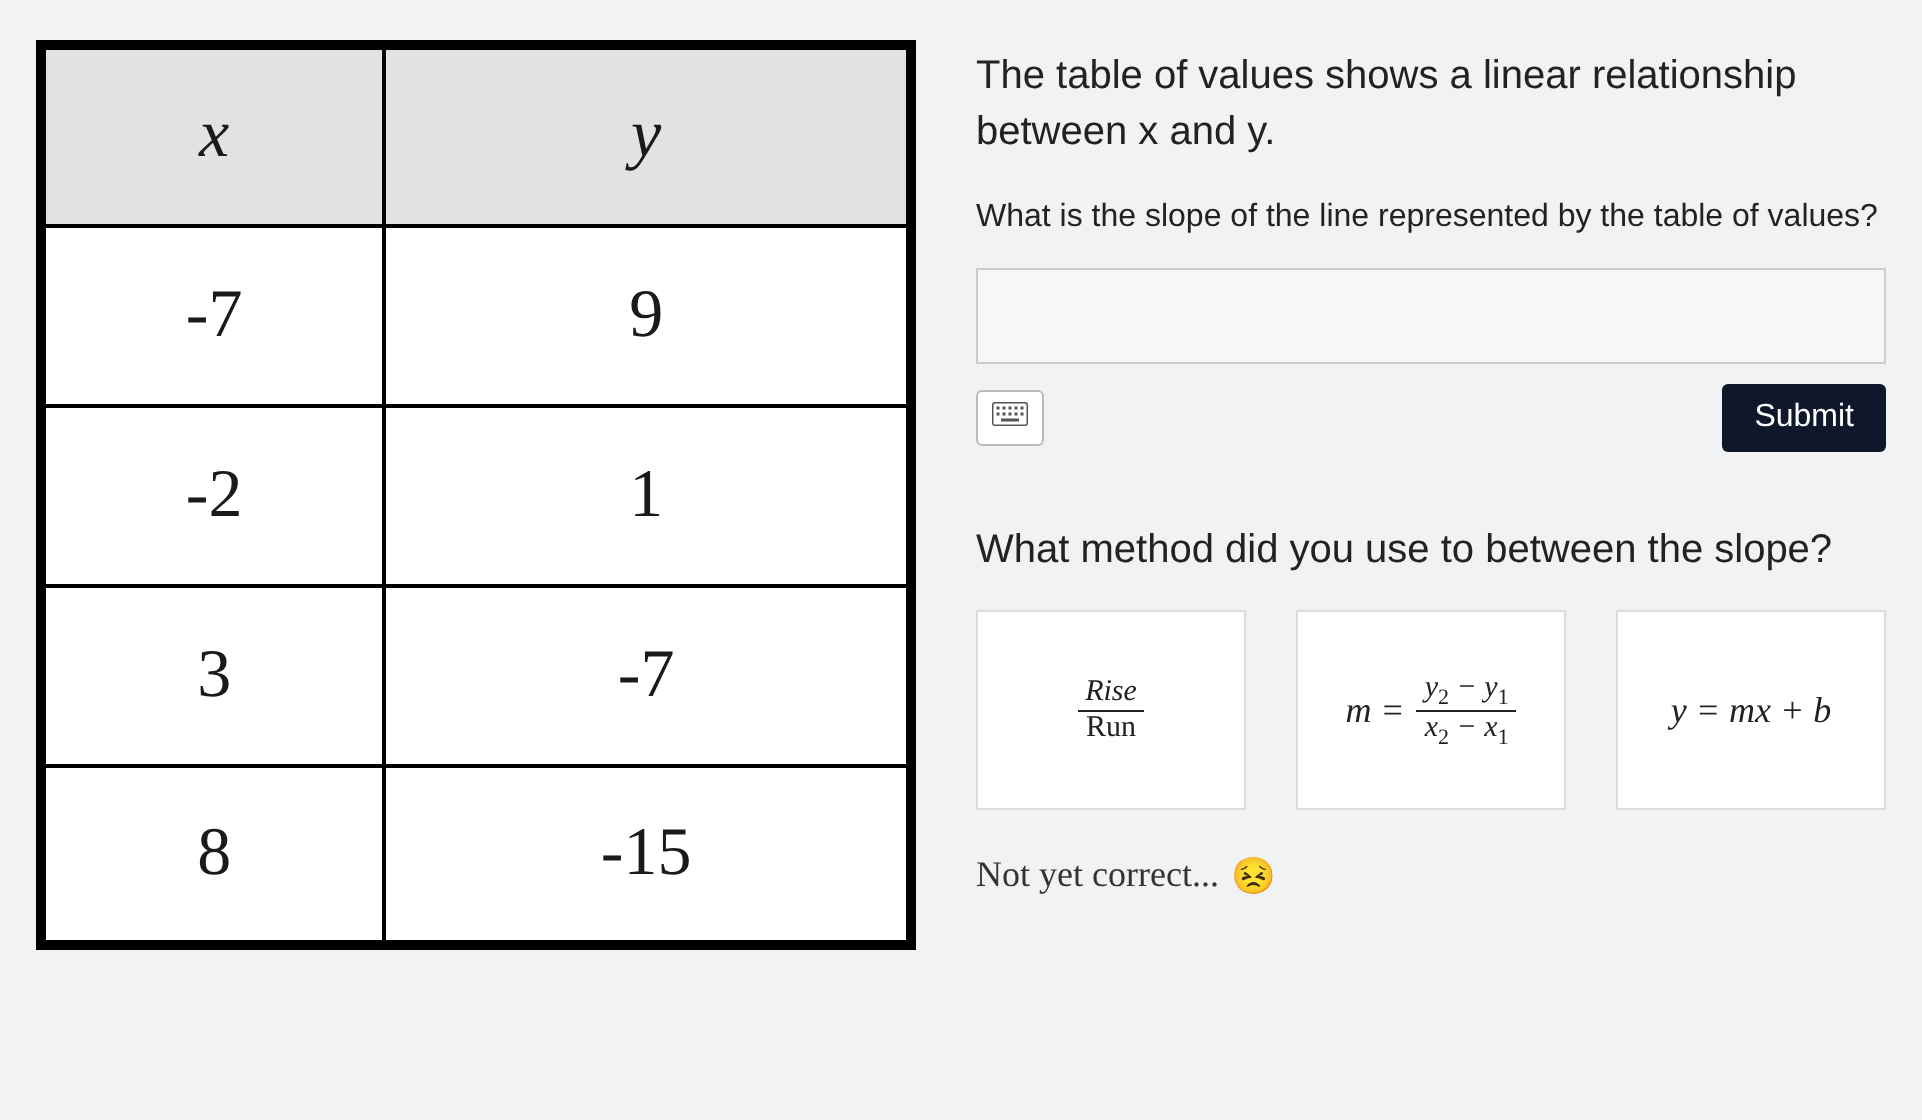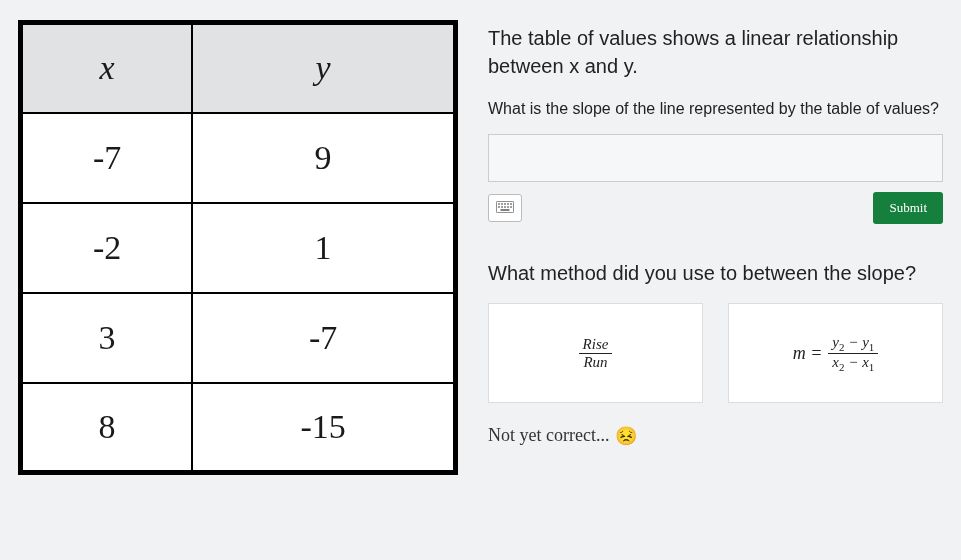--- a/index.html
+++ b/index.html
@@ -59,28 +59,27 @@
       width: 34px; height: 28px;
       border: 1px solid #bbb;
       background: #fff;
       display: flex; align-items: center; justify-content: center;
       border-radius: 3px;
       cursor: pointer;
     }
     .keypad-btn svg { width: 18px; height: 12px; }
     .spacer { flex: 1; }
     .submit-btn {
-      background: #15803d;
+      background: #0f172a;
       color: #fff;
       border: none;
       padding: 8px 16px;
-      font-size: 13px;
+      font-size: 16px;
       border-radius: 3px;
       cursor: pointer;
-      font-family: Liberation Serif, serif;
     }
 
     .method-q { font-size: 20px; color: #222; margin-bottom: 18px; }
     .method-row { display: flex; gap: 25px; }
     .method-card {
       flex: 1;
       border: 1px solid #ddd;
       background: #fff;
       height: 100px;
       display: flex;
@@ -170,38 +169,41 @@
     <button class="submit-btn">Submit</button>
   </div>
 
   <p class="method-q">What method did you use to between the slope?</p>
 
   <div class="method-row">
 
     <div class="method-card">
       <span class="frac">
         <span class="num" style="font-style:italic">Rise</span>
-        <span class="den" style="font-style:italic">Run</span>
+        <span class="den" style="">Run</span>
       </span>
     </div>
 
     <div class="method-card">
       <span class="eq-row">
         <span class="m">m =</span>
         <span class="frac">
           <span class="num">
             <span>y</span><span class="sub">2</span><span> − </span><span>y</span><span class="sub">1</span>
           </span>
           <span class="den">
             <span>x</span><span class="sub">2</span><span> − </span><span>x</span><span class="sub">1</span>
           </span>
         </span>
       </span>
     </div>
 
+    <div class="method-card">
+      <span style="font-style:italic">y = mx + b</span>
+    </div>
 
   </div>
 
   <div class="feedback">
     <span>Not yet correct...</span>
     <span class="emoji">😣</span>
   </div>
 </div>
 
 </body></html>

